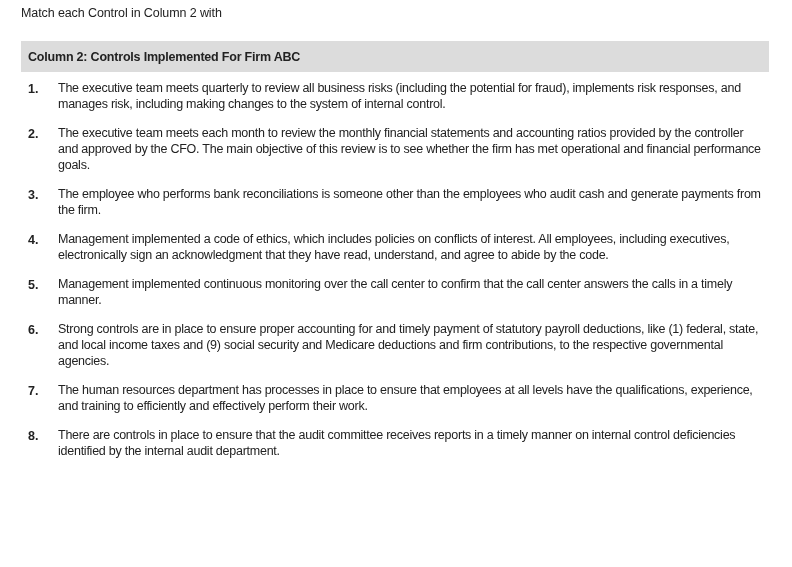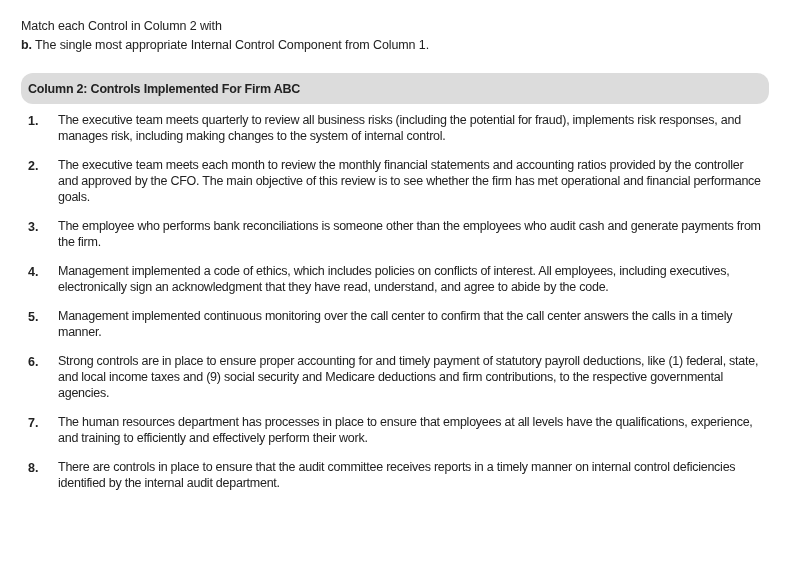--- a/index.html
+++ b/index.html
@@ -10,21 +10,21 @@
     body {
       width: 792px;
       height: 567px;
       overflow: hidden;
       font-family: "Liberation Sans", "DejaVu Sans", sans-serif;
       color: #222222;
       font-size: 12.5px;
     }
     .page {
       position: relative;
-      padding: 17px 21px 0 21px;
+      padding: 4px 21px 0 21px;
     }
     .intro p {
       margin: 0;
       line-height: 19px;
       letter-spacing: -0.1px;
     }
     .intro b {
       font-weight: bold;
     }
     .header-bar {
@@ -32,21 +32,20 @@
       width: 748px;
       height: 31px;
       background: #dcdcdc;
       box-sizing: border-box;
       padding: 0 7px;
       display: flex;
       align-items: center;
       font-weight: bold;
       font-size: 12.5px;
       letter-spacing: -0.2px;
-      border-radius: 12px;
     }
     .controls {
       list-style: none;
       margin: 0;
       padding: 0;
       margin-top: 8px;
     }
     .control-item {
       display: flex;
       margin-bottom: 13px;
@@ -65,21 +64,20 @@
       letter-spacing: -0.25px;
       font-size: 12.5px;
     }
   </style>
 </head>
 <body>
 
 <div class="page">
   <div class="intro">
     <p>Match each Control in Column 2 with</p>
-    <p><b>b.</b><span> The single most appropriate Internal Control Component from Column 1.</span></p>
   </div>
 
   <div class="header-bar">
     <span>Column 2: Controls Implemented For Firm ABC</span>
   </div>
 
   <ol class="controls">
     <li class="control-item">
       <span class="control-num">1.</span>
       <span class="control-text">The executive team meets quarterly to review all business risks (including the potential for fraud), implements risk responses, and manages risk, including making changes to the system of internal control.</span>

